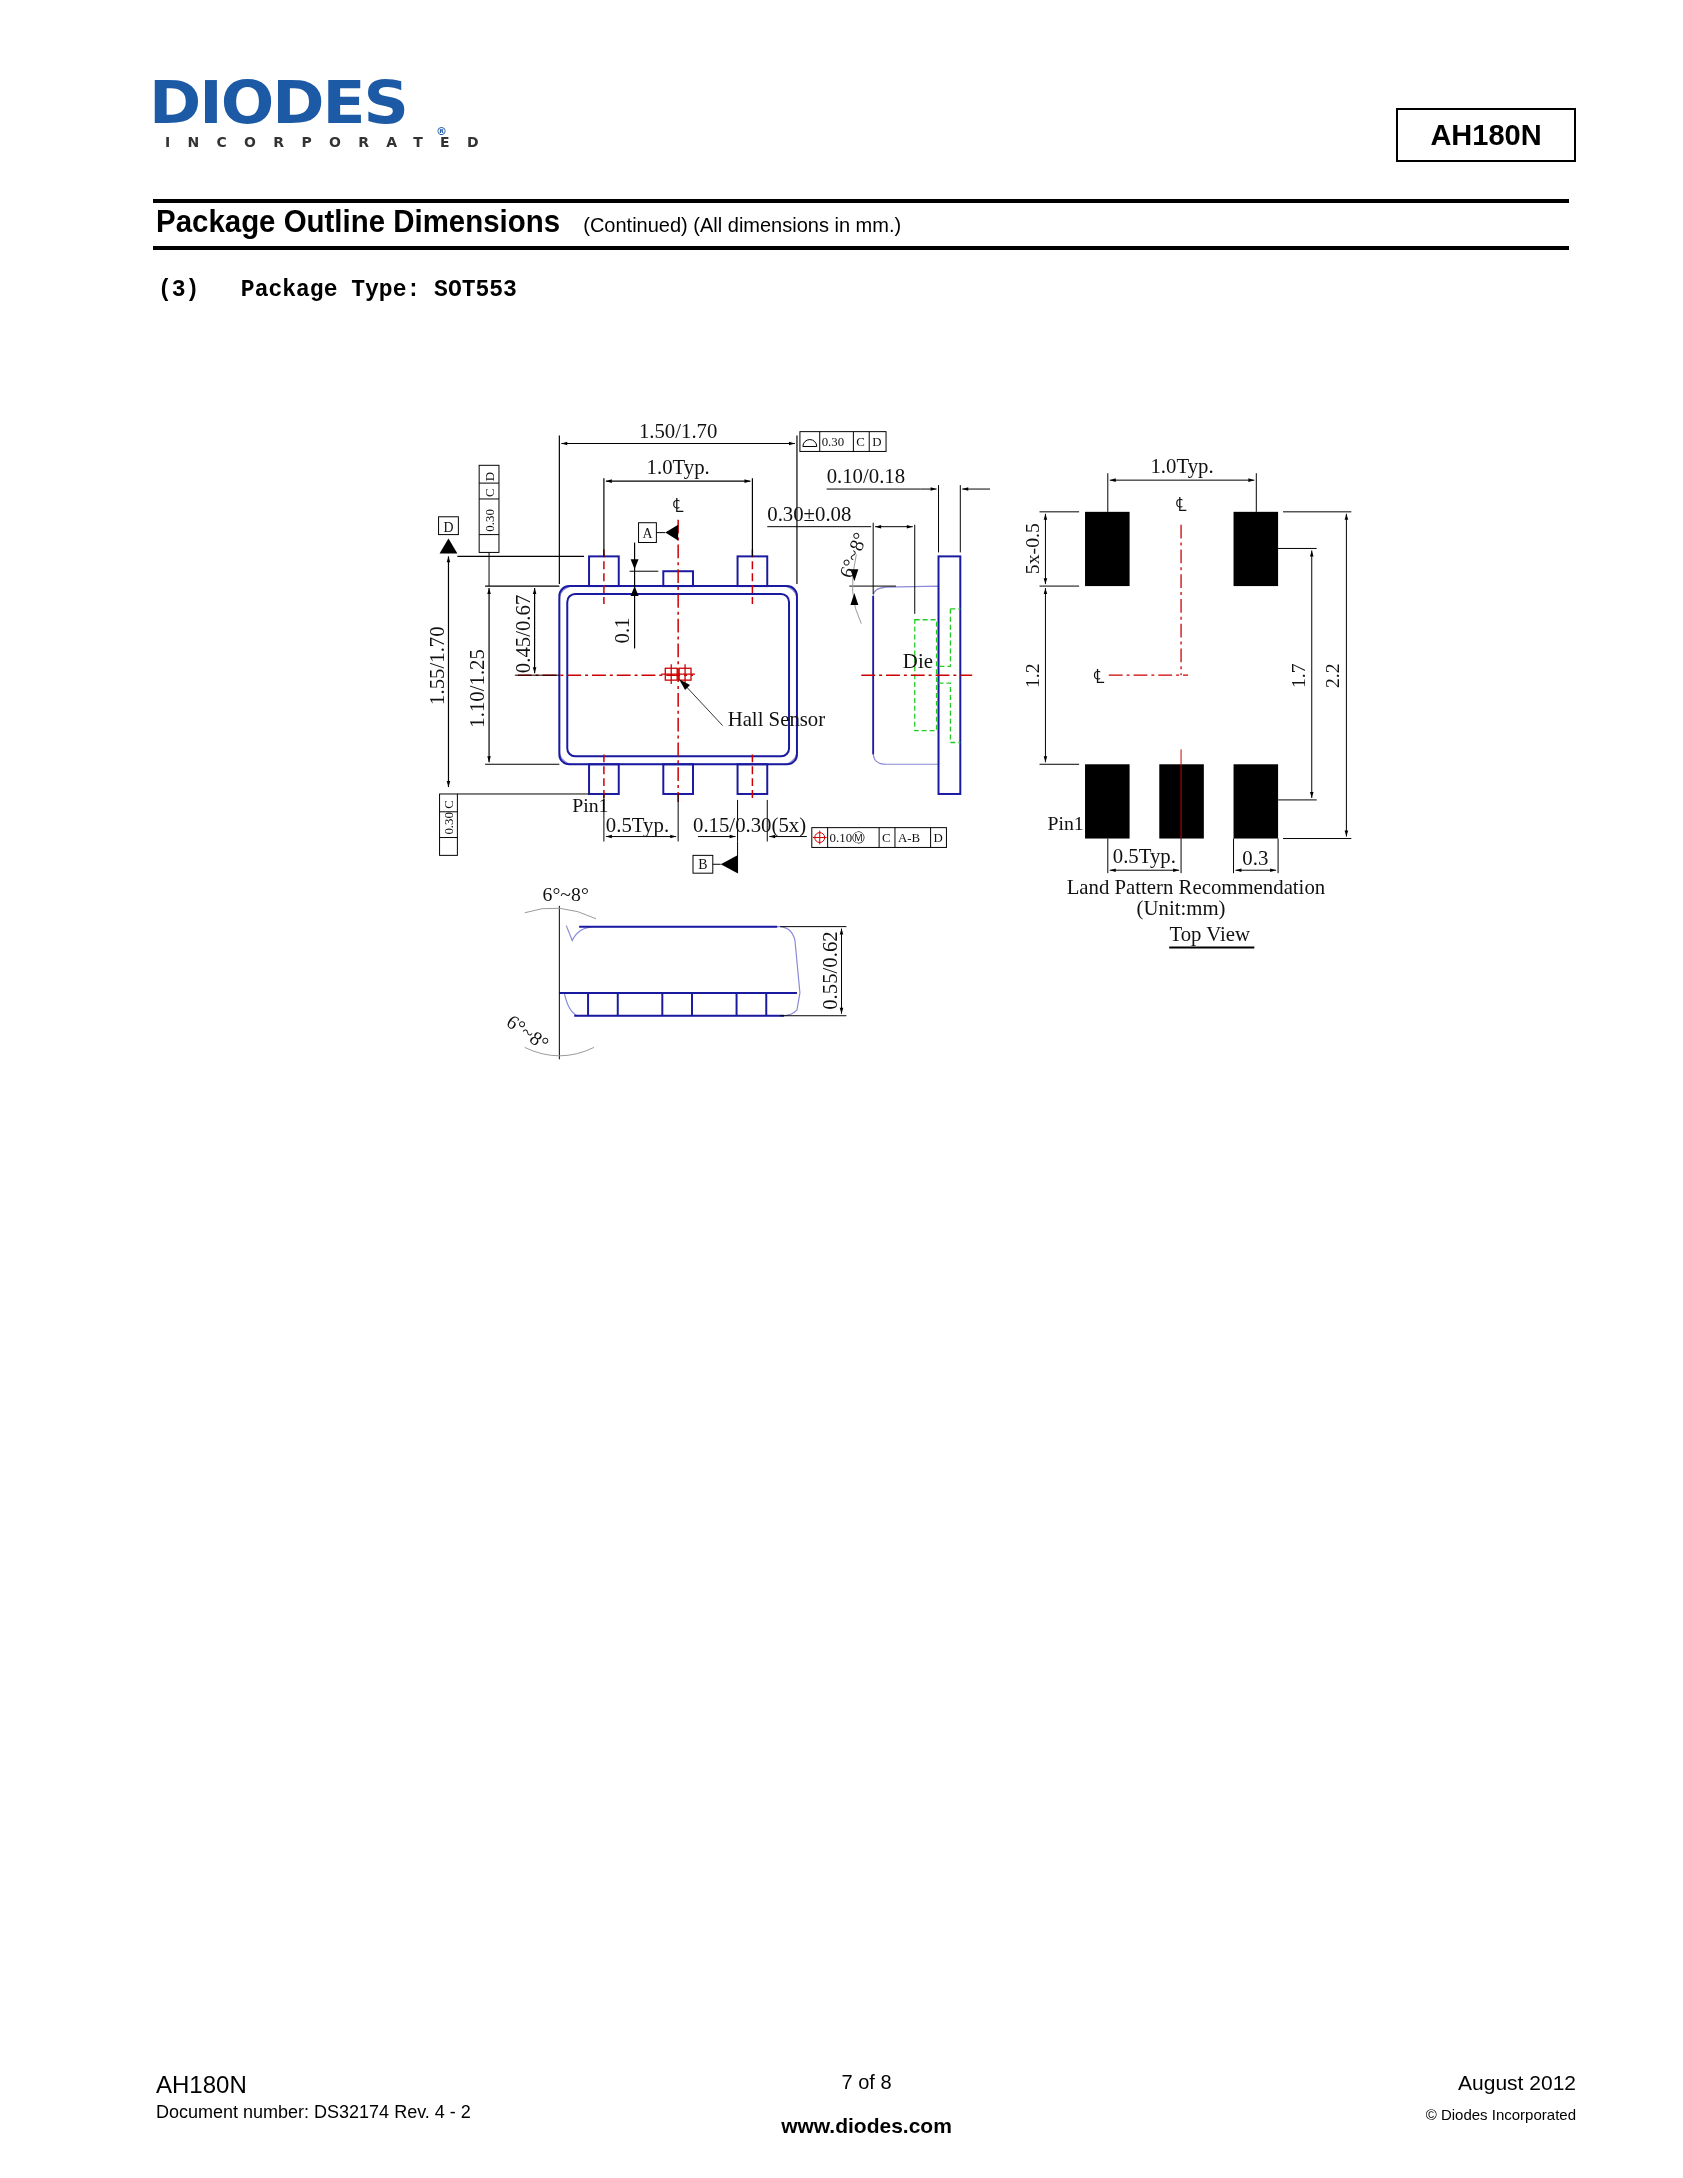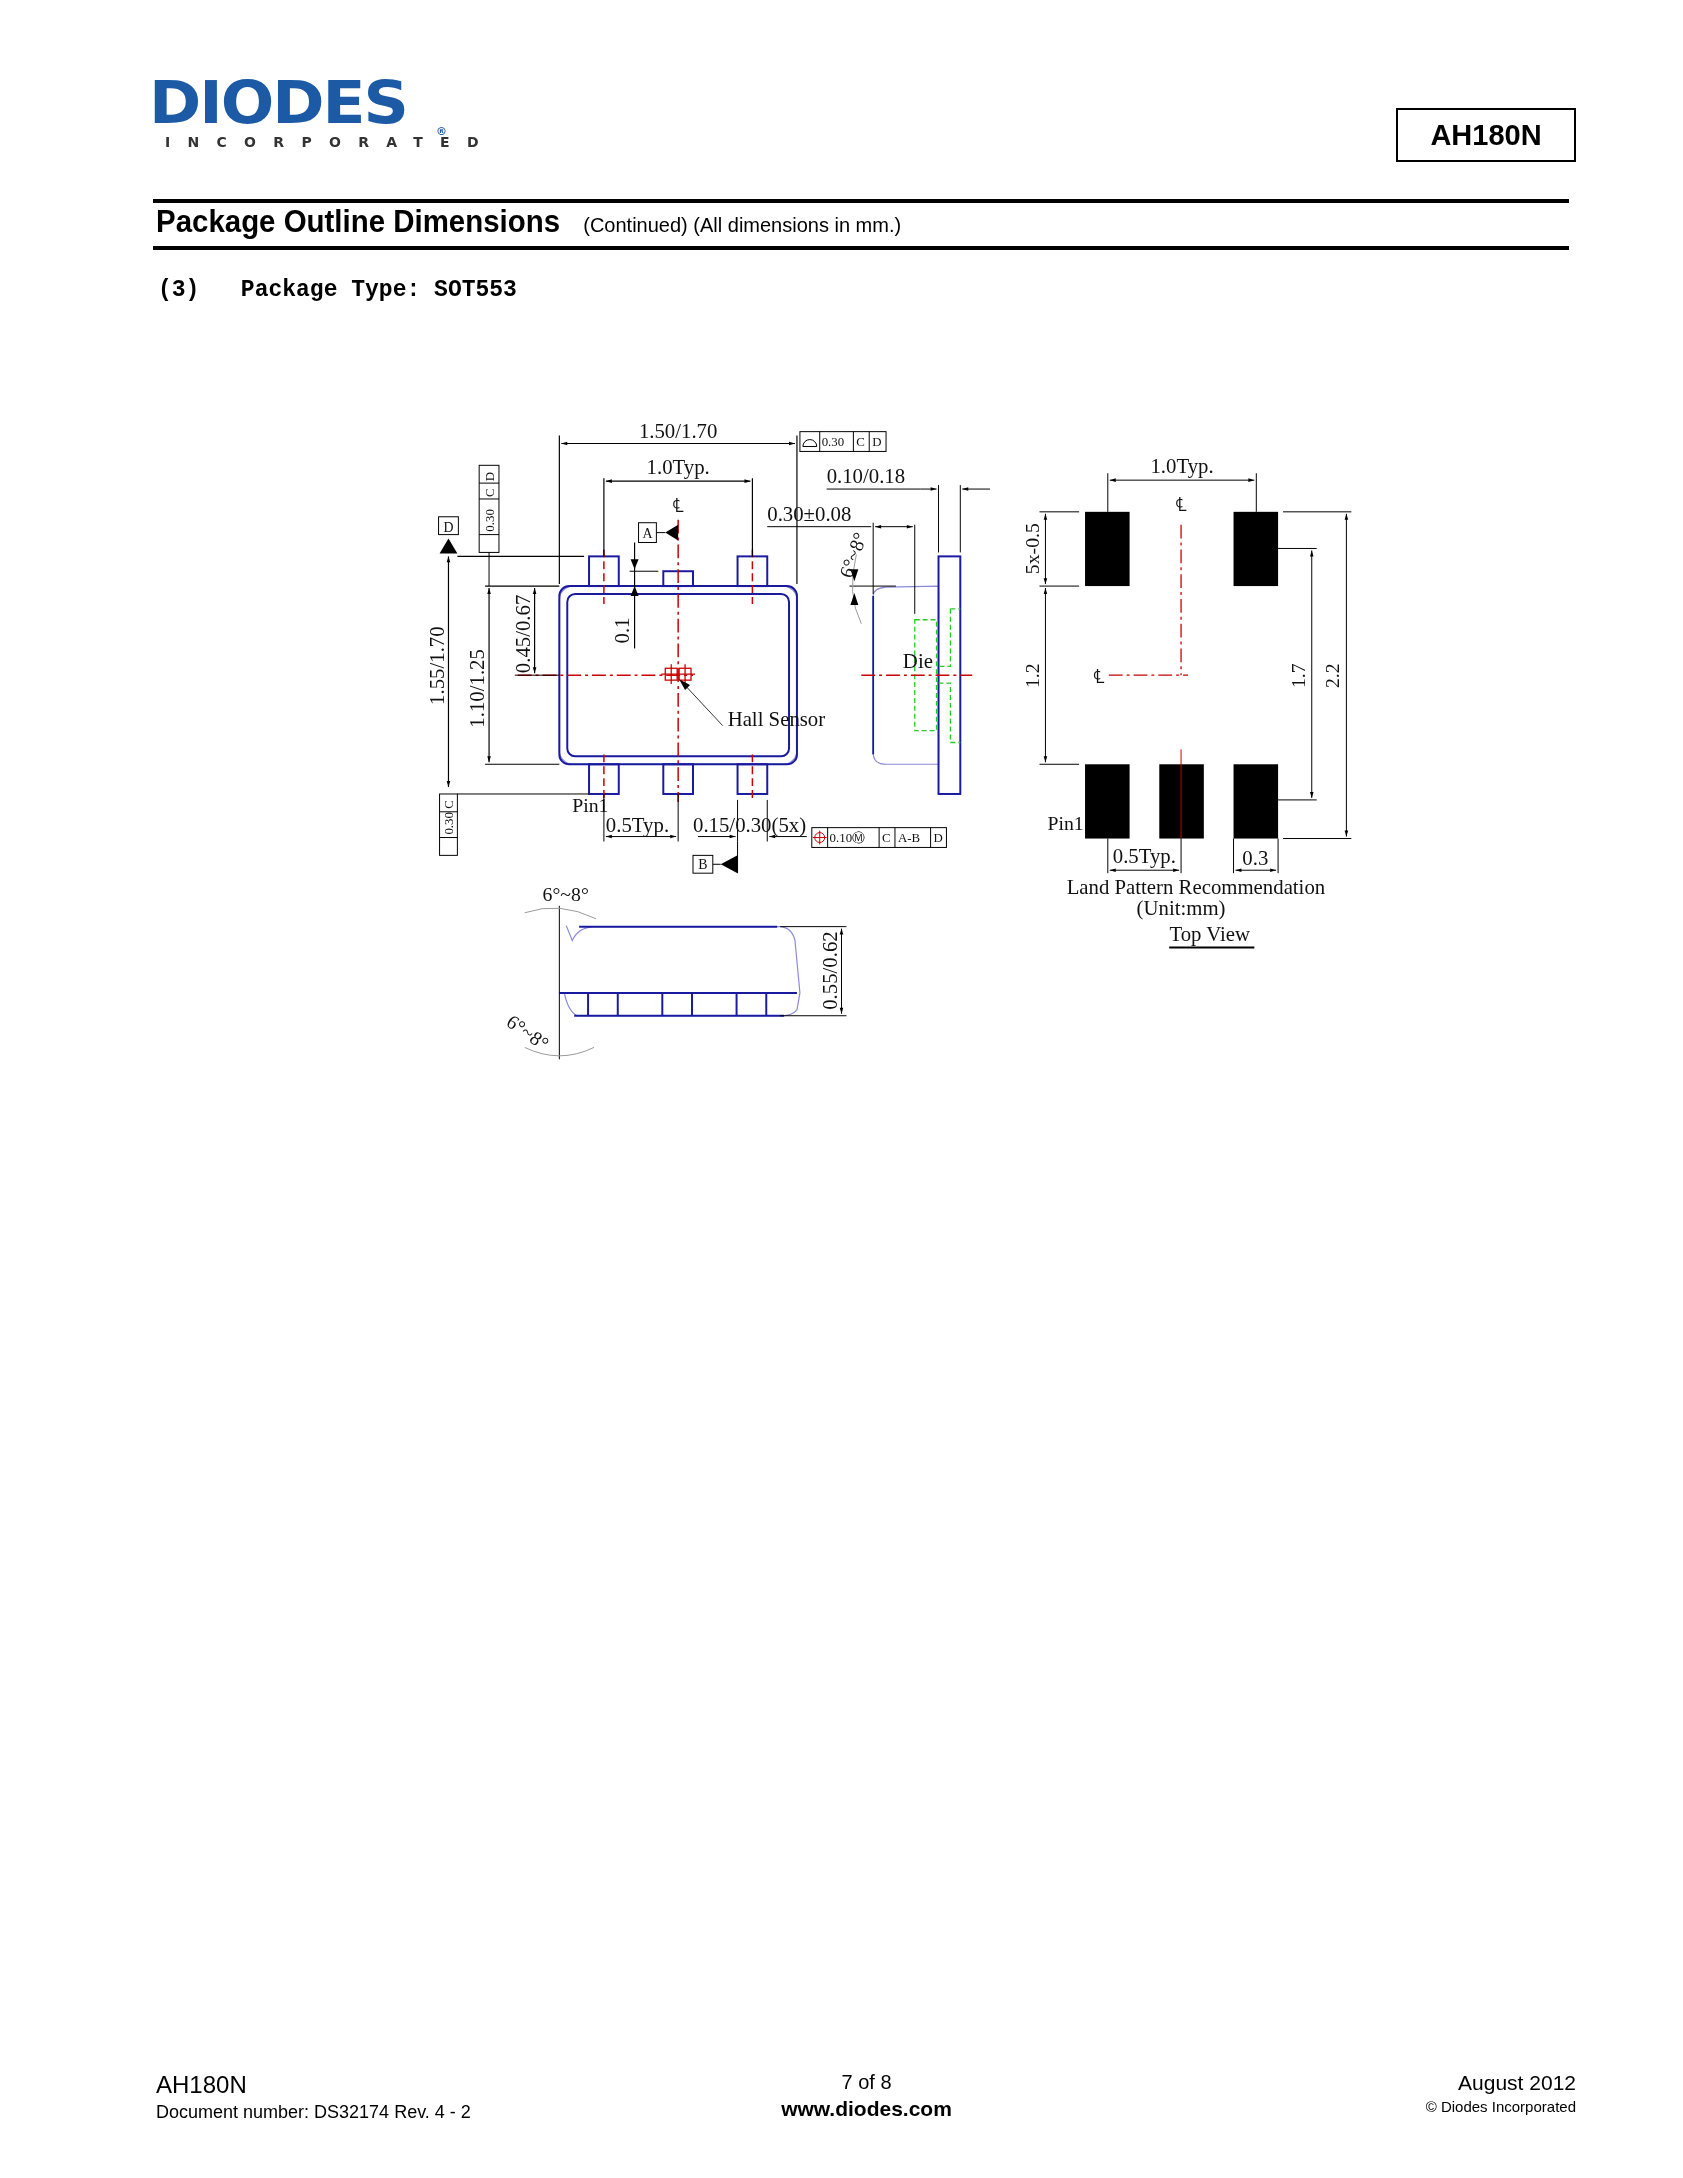--- a/index.html
+++ b/index.html
@@ -16,24 +16,24 @@
   .title-main { font-family:"Liberation Sans", sans-serif; font-weight:bold; font-size:32px; transform:scaleX(0.92); transform-origin:left; white-space:nowrap; }
   .title-sub { font-family:"Liberation Sans", sans-serif; font-size:20px; margin-left:-12px; white-space:nowrap; }
   .pkg-type { position:absolute; left:158px; top:277px; font-family:Liberation Mono, monospace; font-weight:bold; font-size:23px; }
   .pkg-type span { display:inline-block; }
   .drawing { position:absolute; left:0; top:0; width:1683px; height:1089px; pointer-events:none; }
   .footer-left { position:absolute; left:156px; top:2071px; font-family:"Liberation Sans", sans-serif; }
   .footer-left .p1 { font-size:24px; }
   .footer-left .p2 { font-size:18px; margin-top:3px; }
   .footer-center { position:absolute; left:723px; width:287px; top:2071px; text-align:center; font-family:"Liberation Sans", sans-serif; }
   .footer-center .p1 { font-size:20px; }
-  .footer-center .p2 { font-size:21px; font-weight:bold; margin-top:3px; }
+  .footer-center .p2 { font-size:21px; font-weight:bold; margin-top:20px; }
   .footer-right { position:absolute; right:107px; top:2071px; text-align:right; font-family:"Liberation Sans", sans-serif; }
   .footer-right .p1 { font-size:21px; }
-  .footer-right .p2 { font-size:15px; margin-top:3px; }
+  .footer-right .p2 { font-size:15px; margin-top:11px; }
   svg text { font-family:"Liberation Serif", serif; fill:#111; }
 </style>
 </head>
 <body>
 
 <div class="logo">
   <div class="logo-word">DIODES</div>
   <div class="logo-sub">INCORPORATED</div>
   <div class="logo-reg">®</div>
 </div>

